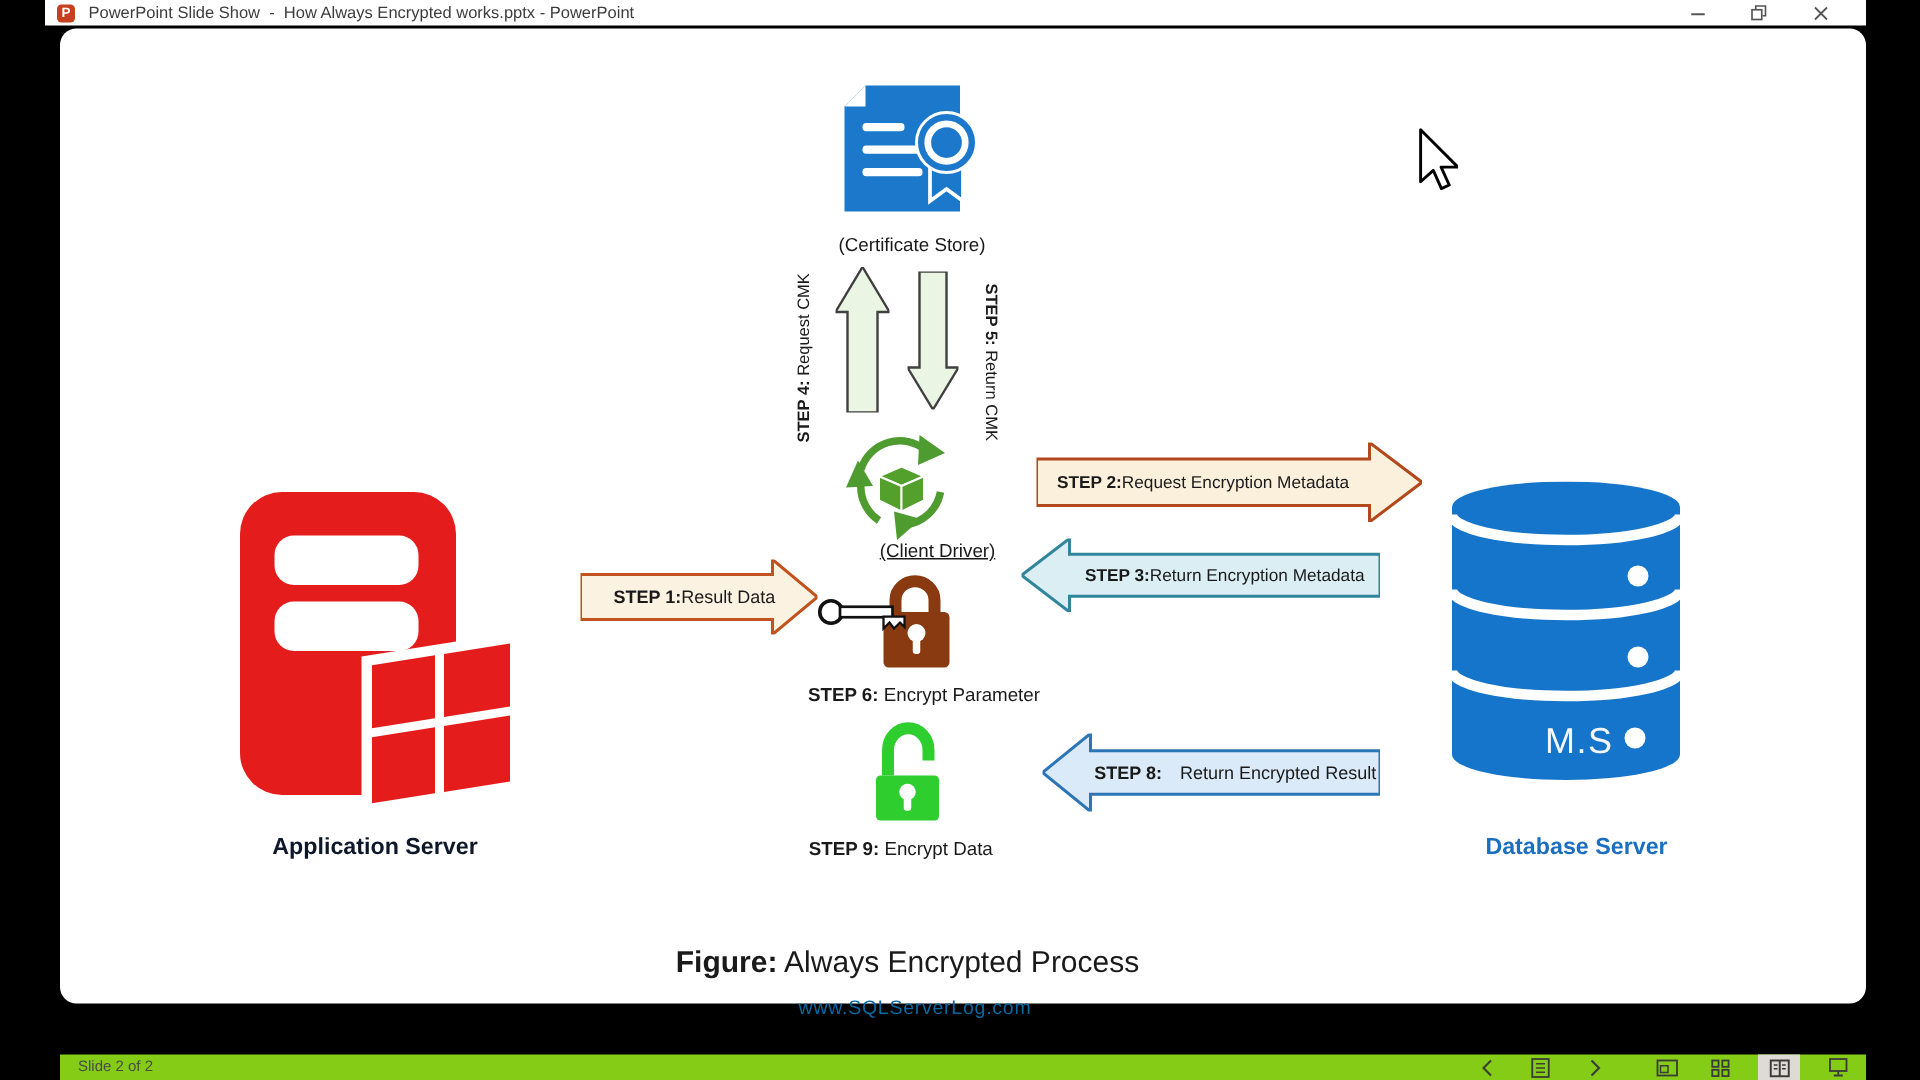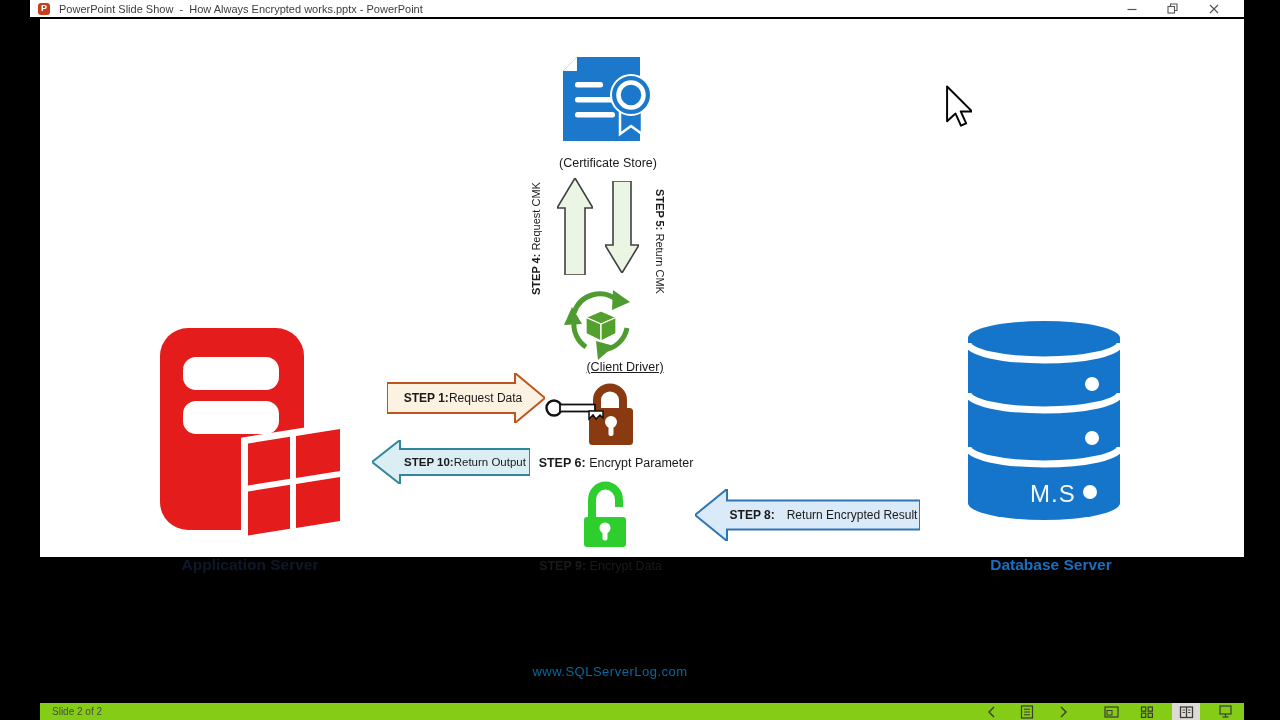--- a/index.html
+++ b/index.html
@@ -12,21 +12,21 @@
   .titlebar{position:absolute;left:0;top:0;width:1214px;height:17px;background:#fff;
     display:flex;align-items:center;}
   .pp-icon{width:12px;height:12px;border-radius:3px;background:#c5401f;margin-left:8px;
     color:#fff;font-size:9px;font-weight:bold;display:flex;align-items:center;justify-content:center;line-height:1;}
   .title-text{font-size:11px;color:#3c3c3c;margin-left:9px;white-space:pre;flex:1 1 auto;
     overflow:hidden;text-overflow:ellipsis;}
   .win-controls{display:flex;align-items:center;height:100%;margin-right:10px;}
   .win-btn{width:41px;height:17px;display:flex;align-items:center;justify-content:center;}
   .win-btn svg{display:block;}
   
-  .slide{position:absolute;left:10px;top:19px;width:1204px;height:538px;background:#fff;}
+  .slide{position:absolute;left:10px;top:19px;width:1204px;height:650px;background:#fff;border-radius:11px;}
   .abs{position:absolute;}
   .caption-label{font-size:12.5px;color:#1a1a1a;text-align:center;}
   .arrow{position:absolute;}
   .arrow svg{position:absolute;left:0;top:0;}
   .arrow-label{position:absolute;left:0;top:0;width:100%;height:100%;
     display:flex;align-items:center;justify-content:center;
     font-size:12px;color:#1a1a1a;box-sizing:border-box;white-space:nowrap;}
   .arrow-label b{font-weight:bold;}
   .vlabel{position:absolute;writing-mode:vertical-rl;font-size:11px;color:#1a1a1a;
     display:flex;align-items:center;justify-content:center;white-space:nowrap;}
@@ -125,50 +125,59 @@
       </g>
     </svg>
     <div class="abs caption-label" style="left:485px;top:341px;width:200px;text-decoration:underline;">(Client Driver)</div>
 
     <div class="arrow" style="left:347px;top:354px;width:158px;height:50px;">
       <svg width="158" height="50" viewBox="0 0 158 50">
         <polygon points="0,10 128,10 128,0 158,25 128,50 128,40 0,40" fill="#FCF2E1" stroke="#C0531E" stroke-width="2"></polygon>
       </svg>
       <div class="arrow-label" style="padding-right:30px;padding-left:24px;">
         <b>STEP 1:</b>
-          <span> Request Data</span>
-      </div>
-    </div>
-
-
+          <span> Result Data</span>
+      </div>
+    </div>
+
+    <div class="arrow" style="left:651px;top:276px;width:257px;height:53px;">
+      <svg width="257" height="53" viewBox="0 0 257 53">
+        <polygon points="0,11 222,11 222,0 257,26.5 222,53 222,42 0,42" fill="#FBF0DC" stroke="#B2491C" stroke-width="2"></polygon>
+      </svg>
+      <div class="arrow-label" style="padding-right:35px;font-size:11.5px;">
+        <b>STEP 2:</b>
+          <span> Request Encryption Metadata</span>
+      </div>
+    </div>
+
+    <div class="arrow" style="left:641px;top:340px;width:239px;height:49px;">
+      <svg width="239" height="49" viewBox="0 0 239 49">
+        <polygon points="239,10.5 32,10.5 32,0 0,24.5 32,49 32,38.5 239,38.5" fill="#DAEEF3" stroke="#31859C" stroke-width="2"></polygon>
+      </svg>
+      <div class="arrow-label" style="padding-left:32px;font-size:11.5px;">
+        <b>STEP 3:</b>
+          <span> Return Encryption Metadata</span>
+      </div>
+    </div>
 
     <svg class="abs" style="left:505px;top:362px;" width="92" height="70" viewBox="0 0 92 70">
       <path d="M52,27 v-8 a13,12.5 0 0 1 26,0 v8" fill="none" stroke="#8A3A10" stroke-width="8"></path>
       <rect x="44" y="27" width="44" height="37" rx="3.5" fill="#8A3A10"></rect>
       <circle cx="66" cy="41" r="6" fill="#fff"></circle>
       <rect x="63.5" y="44" width="5" height="11" rx="2" fill="#fff"></rect>
       <g>
         <circle cx="9" cy="27" r="7.5" fill="#fff" stroke="#111" stroke-width="2.4"></circle>
         <rect x="15" y="23.5" width="35" height="7" fill="#fff" stroke="#111" stroke-width="1.8"></rect>
         <polygon points="44,30 44,38 48,34 51,38 55,34 58,37 58,30" fill="#fff" stroke="#111" stroke-width="1.5"></polygon>
       </g>
     </svg>
     <div class="abs caption-label" style="left:486px;top:437px;width:180px;">
       <b>STEP 6:</b><span> Encrypt Parameter</span>
     </div>
 
-    <div class="arrow" style="left:332px;top:421px;width:158px;height:44px;">
-      <svg width="158" height="44" viewBox="0 0 158 44">
-        <polygon points="158,9 28,9 28,0 0,22 28,44 28,35 158,35" fill="#DAEEF3" stroke="#31859C" stroke-width="2"></polygon>
-      </svg>
-      <div class="arrow-label" style="padding-left:28px;font-size:11.5px;">
-        <b>STEP 10:</b>
-          <span> Return Output</span>
-      </div>
-    </div>
 
 
     <div class="arrow" style="left:655px;top:470px;width:225px;height:52px;">
       <svg width="225" height="52" viewBox="0 0 225 52">
         <polygon points="225,11.5 32,11.5 32,0 0,26 32,52 32,40.5 225,40.5" fill="#DAEAF8" stroke="#2E75B6" stroke-width="2"></polygon>
       </svg>
       <div class="arrow-label" style="padding-left:32px;gap:12px;">
         <b>STEP 8:</b>
           <span> Return Encrypted Result</span>
       </div>
@@ -207,20 +216,23 @@
         <path d="M0,72 a76,17 0 0 0 152,0"></path>
         <path d="M0,126 a76,17 0 0 0 152,0"></path>
       </g>
       <circle cx="124" cy="63" r="7" fill="#fff"></circle>
       <circle cx="124" cy="117" r="7" fill="#fff"></circle>
       <circle cx="122" cy="171" r="7" fill="#fff"></circle>
       <text x="62" y="181" font-size="24" fill="#ffffff" letter-spacing="1" font-family="Liberation Sans, sans-serif" opacity="0.95">M.S</text>
     </svg>
     <div class="server-label" style="left:911px;top:537px;width:200px;color:#1B6EC0;">Database Server</div>
 
+    <div class="fig-caption">
+      <b>Figure:</b><span> Always Encrypted Process</span>
+    </div>
     <div class="watermark">www.SQLServerLog.com</div>
   </div>
 
   <div class="statusbar">
     <div class="sb-text">Slide 2 of 2</div>
     <div class="sb-icons">
       <div class="sbtn">
         <svg width="11" height="14" viewBox="0 0 11 14">
           <polyline points="8,2 3,7 8,12" fill="none" stroke="#3a3a38" stroke-width="1.4"></polyline>
         </svg>

